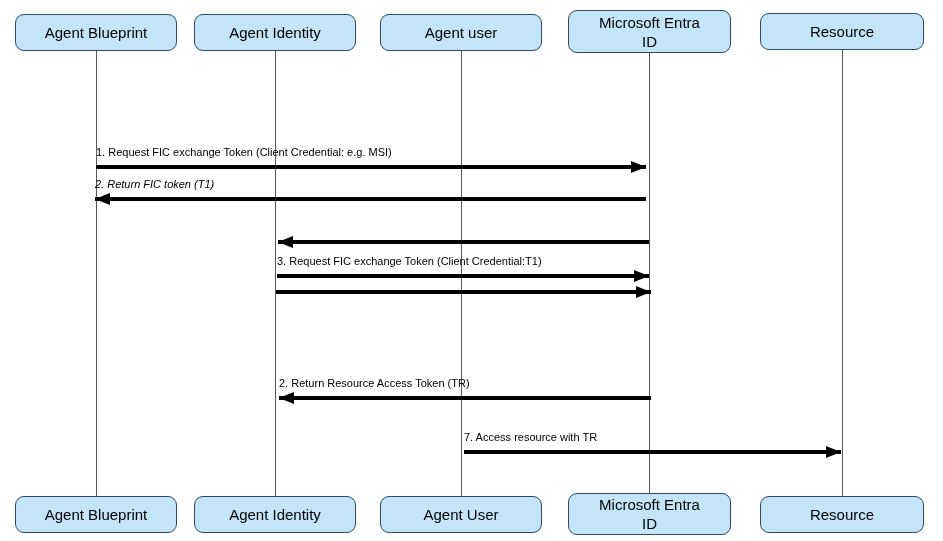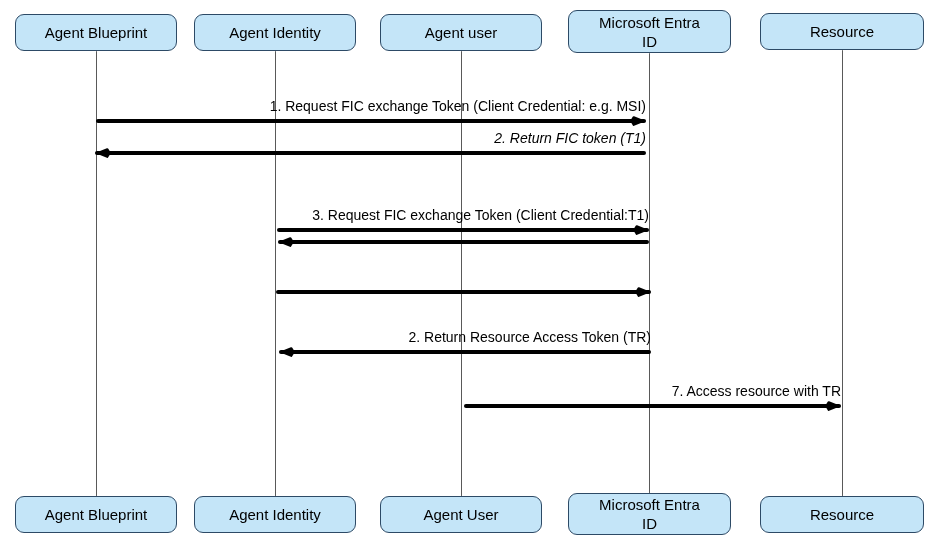--- a/index.html
+++ b/index.html
@@ -3,21 +3,21 @@
 <meta charset="utf-8">
 <style>
   :root {
     --box-fill: #c4e5f8;
     --box-border: #2d4a66;
     --lifeline: #595959;
     --arrow: #000000;
     --text: #000000;
     --background: #ffffff;
   }
-  * { margin: 0; padding: 0; box-sizing: border-box; border-radius: 16px; }
+  * { margin: 0; padding: 0; box-sizing: border-box; }
   body {
     background: var(--background);
     font-family: "Liberation Sans", sans-serif;
   }
   .canvas {
     position: relative;
     width: 943px;
     height: 541px;
     background: var(--background);
     overflow: hidden;
@@ -36,26 +36,27 @@
     align-items: center;
     justify-content: center;
     text-align: center;
     font-size: 15px;
     line-height: 19px;
     color: var(--text);
     white-space: pre-line;
   }
   .msg { position: absolute; }
   .msg-label {
-    font-size: 14px;
+    font-size: 11px;
     line-height: 15px;
     height: 15px;
-    text-align: right;
+    text-align: left;
     white-space: nowrap;
     color: var(--text);
+    margin-top: 46px;
   }
   .msg-line {
     position: relative;
     height: 4px;
     background: var(--arrow);
     margin-top: 5px;
   }
   .arrowhead {
     position: absolute;
     top: 50%;

